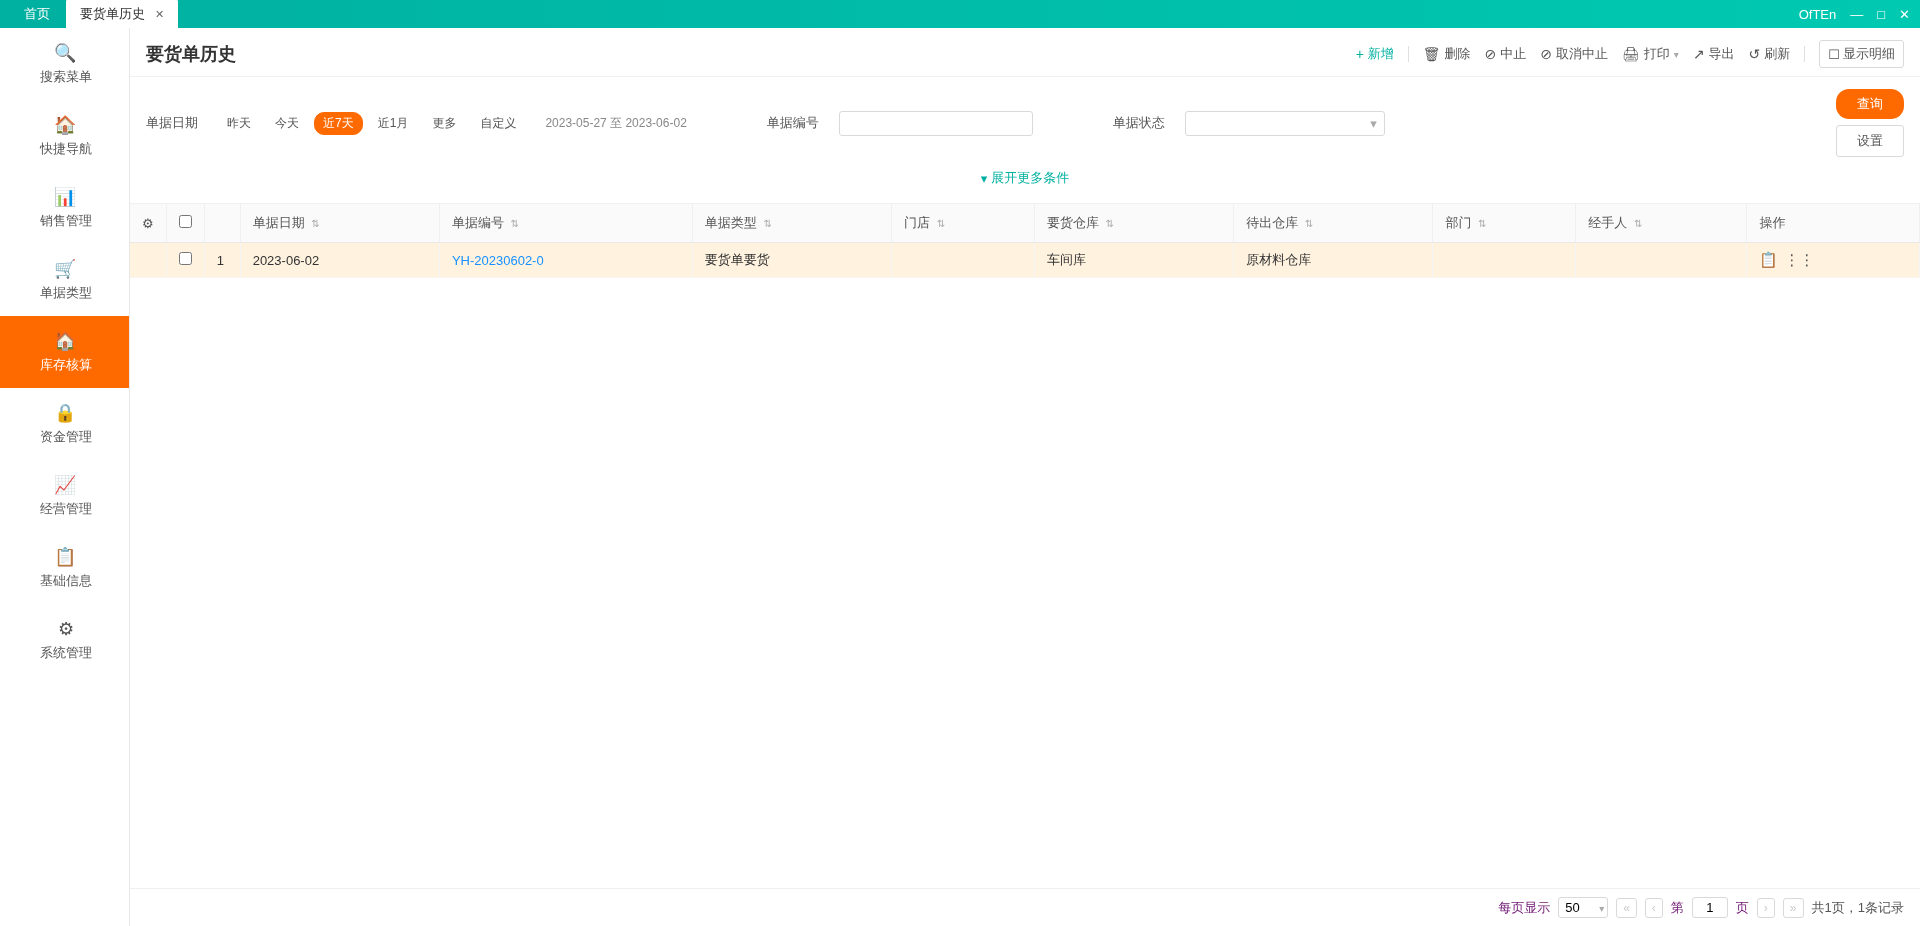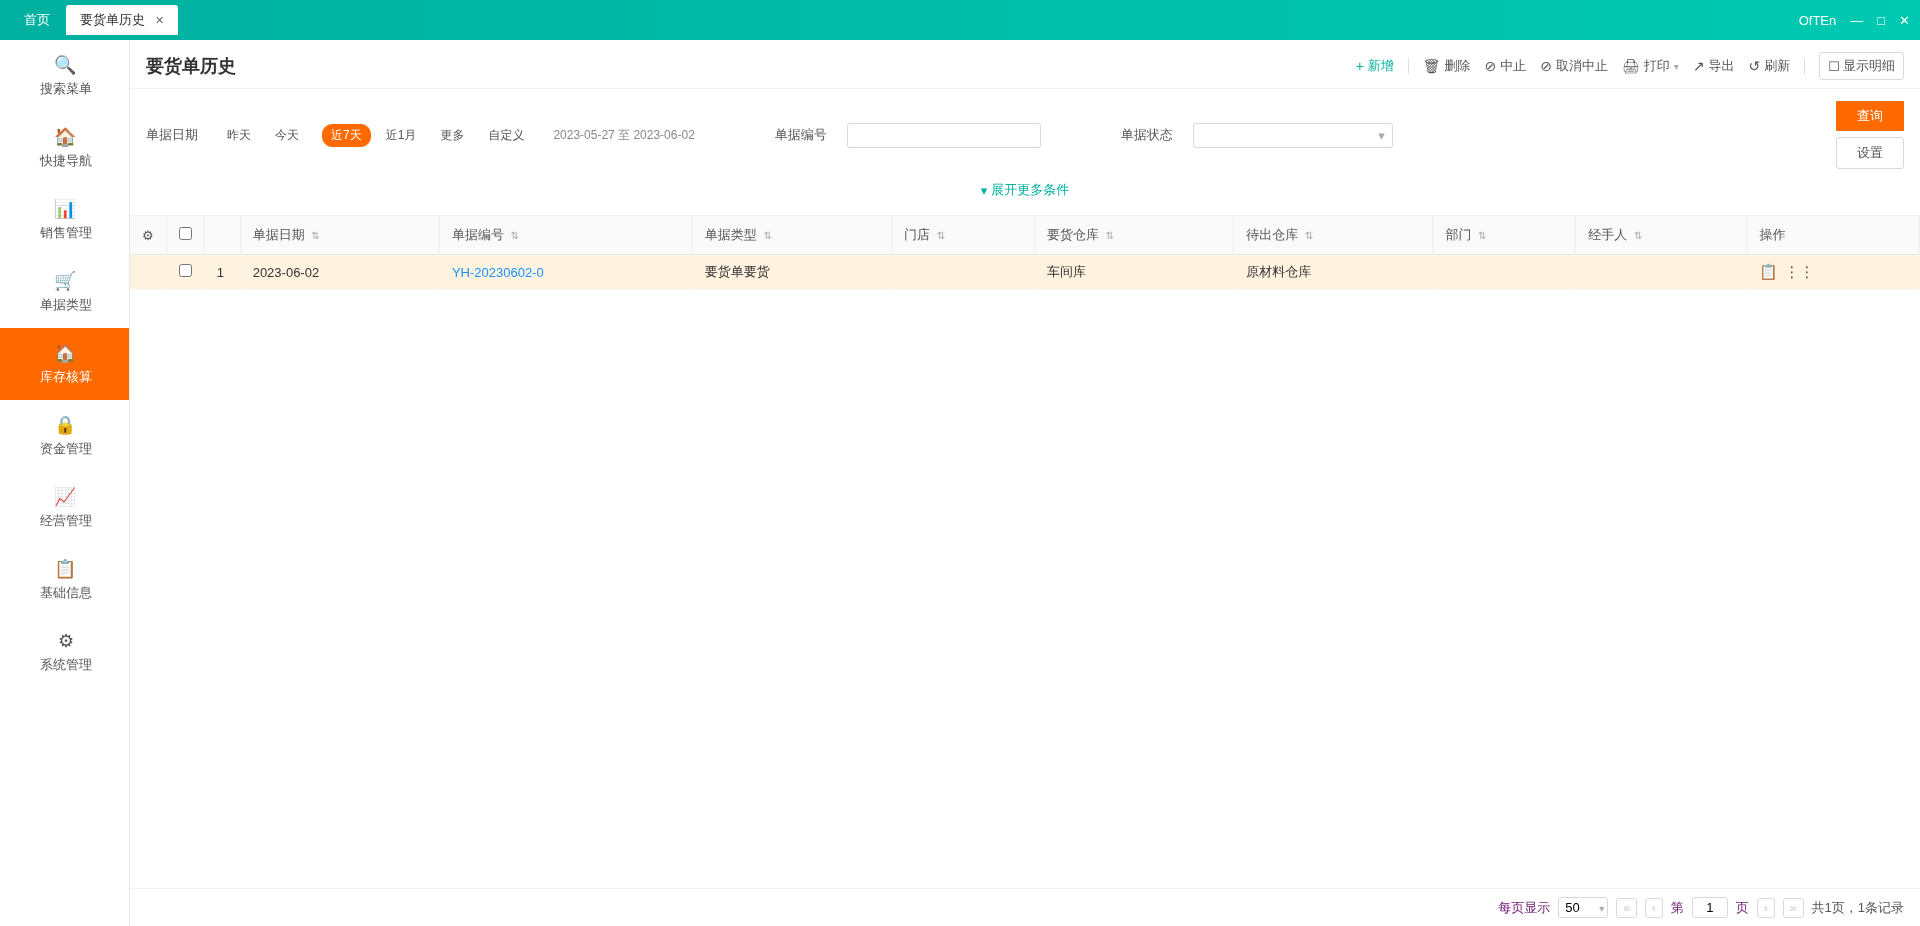--- a/index.html
+++ b/index.html
@@ -1,20 +1,20 @@
 <!DOCTYPE html>
 <html><head>
   <meta charset="utf-8">
   <style>
     * { box-sizing: border-box; margin: 0; padding: 0; font-family: 'Microsoft YaHei', Arial, sans-serif; font-size: 13px; }
     body { display: flex; flex-direction: column; height: 926px; overflow: hidden; background: #f5f5f5; }
     
     
     .top-bar {
-      height: 40px;
+      height: 28px;
       background: linear-gradient(90deg, #00b0a0 0%, #00c9b1 100%);
       display: flex;
       align-items: center;
       padding: 0 10px;
       gap: 2px;
       flex-shrink: 0;
     }
     .tab-item {
       height: 30px;
       padding: 0 14px;
@@ -171,21 +171,20 @@
       border-radius: 10px;
       cursor: pointer;
       font-size: 12px;
       color: #555;
       border: 1px solid transparent;
     }
     .date-btn.active {
       background: #ff6a00;
       color: white;
       border-color: #ff6a00;
-      margin-left: 8px;
     }
     .filter-date-range {
       font-size: 12px;
       color: #888;
     }
     .filter-input {
       border: 1px solid #d9d9d9;
       border-radius: 3px;
       padding: 4px 8px;
       font-size: 13px;
@@ -228,21 +227,21 @@
       font-size: 13px;
       margin: 0 auto;
       padding: 4px 0;
     }
     
     
     .action-btn-primary {
       background: #ff6a00;
       color: white;
       border: none;
-      border-radius: 1px;
+      border-radius: 13px;
       padding: 6px 20px;
       cursor: pointer;
       font-size: 13px;
     }
     .action-btn-secondary {
       background: white;
       color: #555;
       border: 1px solid #d9d9d9;
       border-radius: 3px;
       padding: 6px 20px;

